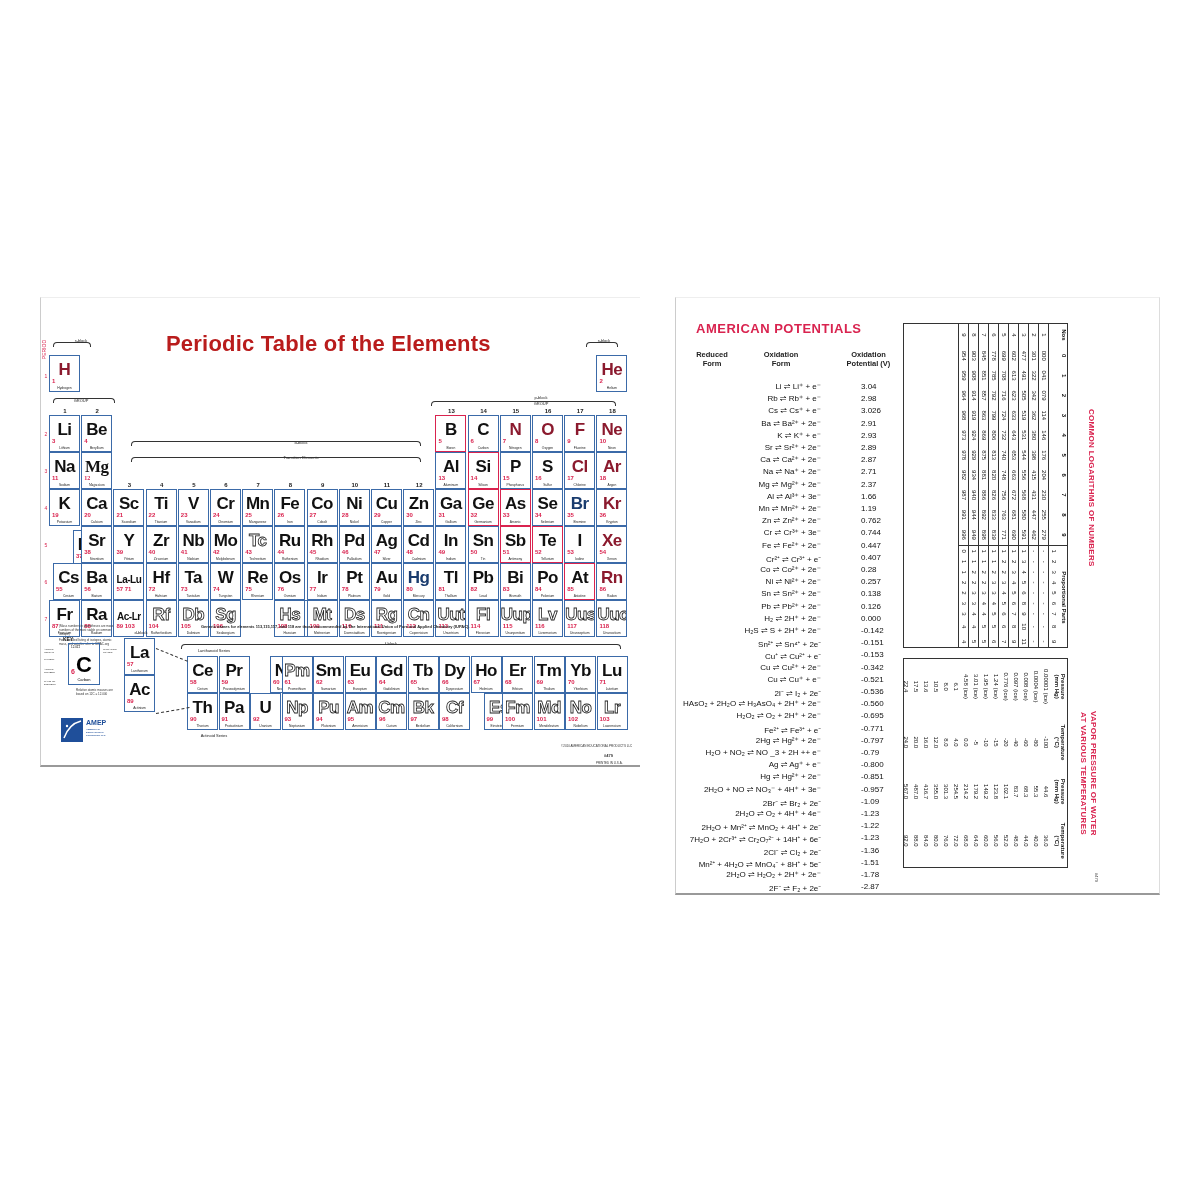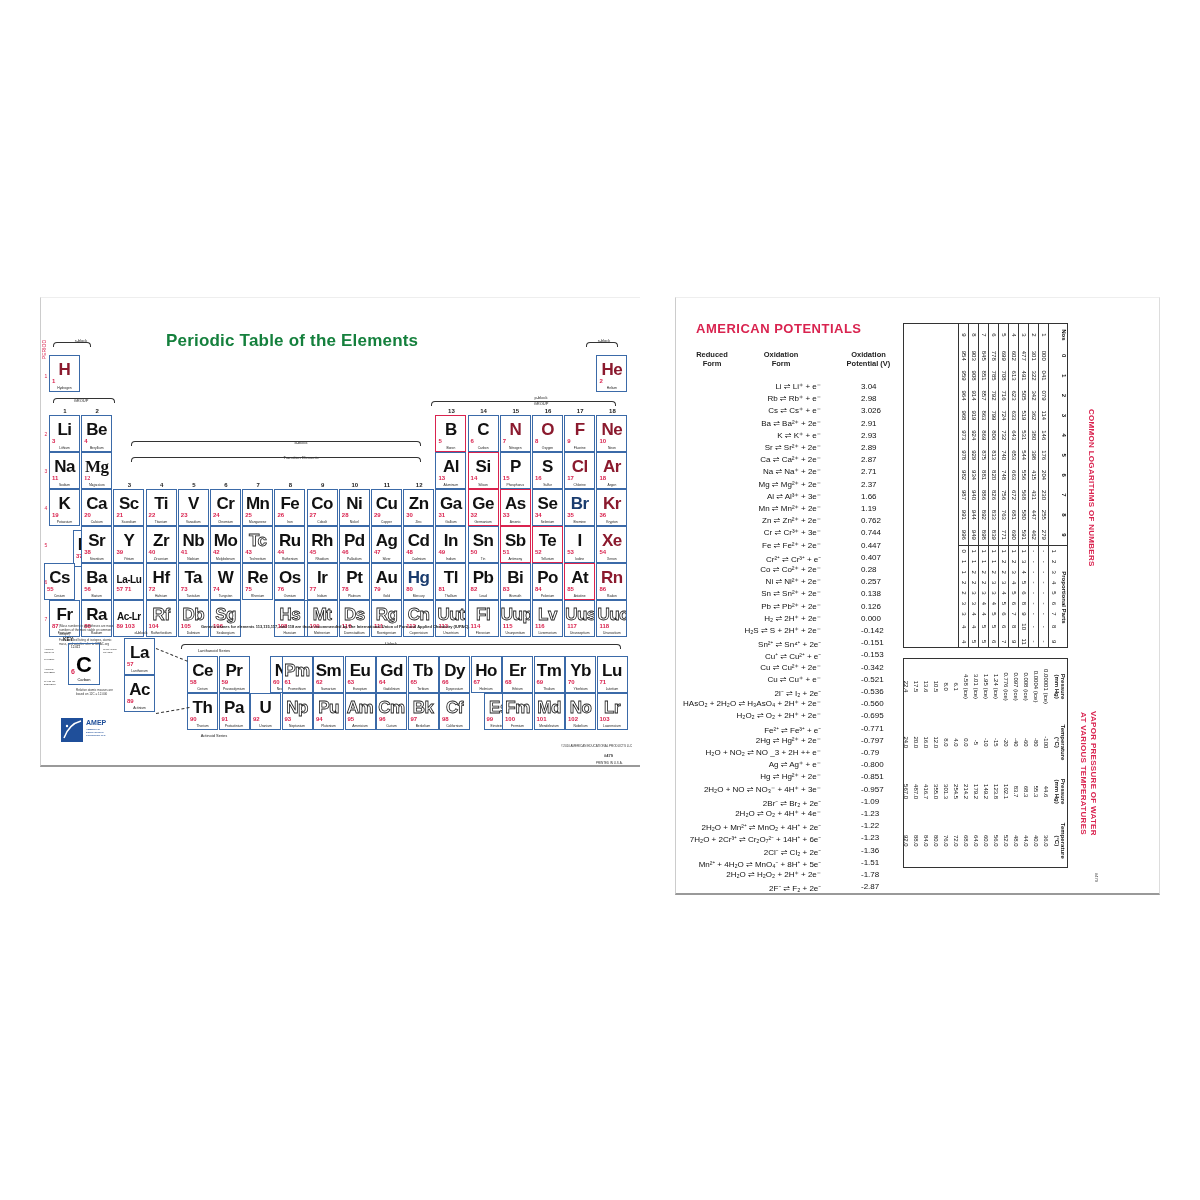--- a/index.html
+++ b/index.html
@@ -1,19 +1,19 @@
 <!DOCTYPE html>
 <html><head>
 <meta charset="utf-8">
 <style>
   * { box-sizing: border-box; margin: 0; padding: 0; }
   body { width: 1200px; height: 1200px; background: #fff; position: relative; font-family: "Liberation Sans", sans-serif; overflow: hidden; }
   .sheet-left { position: absolute; left: 40px; top: 297px; width: 600px; height: 470px; background: #fff; border-left: 1px solid #ccc; border-bottom: 2px solid #999; border-top: 1px solid #eee; }
   .sheet-right { position: absolute; left: 675px; top: 297px; width: 485px; height: 598px; background: #fff; border-left: 1px solid #ccc; border-bottom: 2px solid #999; border-right: 1px solid #ddd; border-top: 1px solid #eee; }
-  .pt-title { position: absolute; left: 125px; top: 33px; font-size: 17px; font-weight: bold; color: #15803d; letter-spacing: 0.2px; }
+  .pt-title { position: absolute; left: 125px; top: 33px; font-size: 22px; font-weight: bold; color: #b91c1c; letter-spacing: 0.2px; }
   .period-label { position: absolute; left: 0px; top: 42px; font-size: 5px; color: #d9234f; writing-mode: vertical-rl; transform: rotate(180deg); }
   .period-num { position: absolute; left: 0px; width: 10px; font-size: 5px; color: #d9234f; text-align: center; }
   .block-label { position: absolute; font-size: 4px; color: #222; text-align: center; }
   .group-num { position: absolute; font-size: 6px; font-weight: bold; color: #222; text-align: center; width: 40px; }
   .bracket { position: absolute; border-top: 1.5px solid #333; border-left: 1.5px solid #333; border-right: 1.5px solid #333; height: 5px; border-radius: 4px 4px 0 0; }
   .el { position: absolute; width: 31px; height: 37px; border: 1px solid #3b6aa8; background: #fff; overflow: hidden; }
   .el .sym { position: absolute; left: 0; right: 0; top: 4px; text-align: center; font-size: 17px; font-weight: bold; color: #111; letter-spacing: -0.5px; }
   .el .sym.gas { color: #8b1a2e; }
   .el .sym.liquid { color: #1a3c6e; }
   .el .sym.synth { color: #fff; -webkit-text-stroke: 0.8px #222; }
@@ -318,21 +318,21 @@
       <div class="el" style="left: 523.2px; top: 228px;">
         <span class="sym ">I</span>
         <span class="num">53</span>
         <span class="name">Iodine</span>
       </div>
       <div class="el" style="left: 555.4px; top: 228px;">
         <span class="sym gas">Xe</span>
         <span class="num">54</span>
         <span class="name">Xenon</span>
       </div>
-      <div class="el" style="left: 3px; top: 265px;">
+      <div class="el" style="left: 12px; top: 265px;">
         <span class="sym ">Cs</span>
         <span class="num">55</span>
         <span class="name">Cesium</span>
       </div>
       <div class="el" style="left: 40.2px; top: 265px;">
         <span class="sym ">Ba</span>
         <span class="num">56</span>
         <span class="name">Barium</span>
       </div>
       <div class="el" style="left: 72.4px; top: 265px;">

